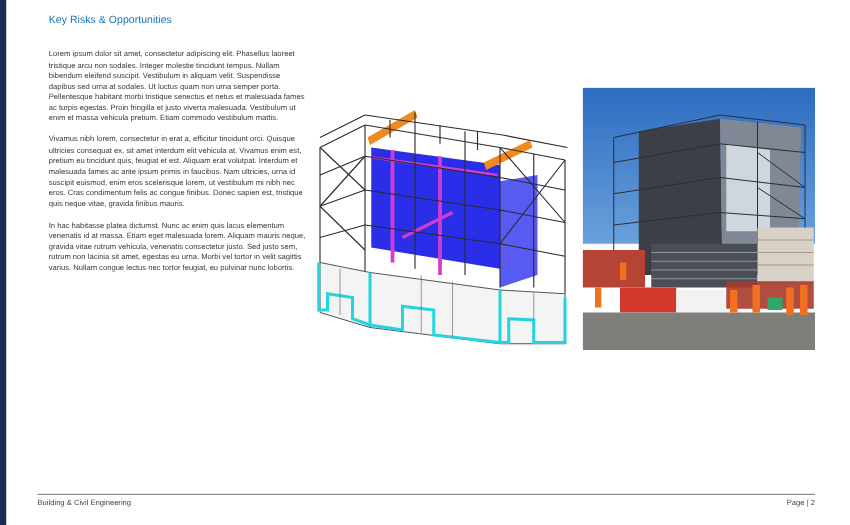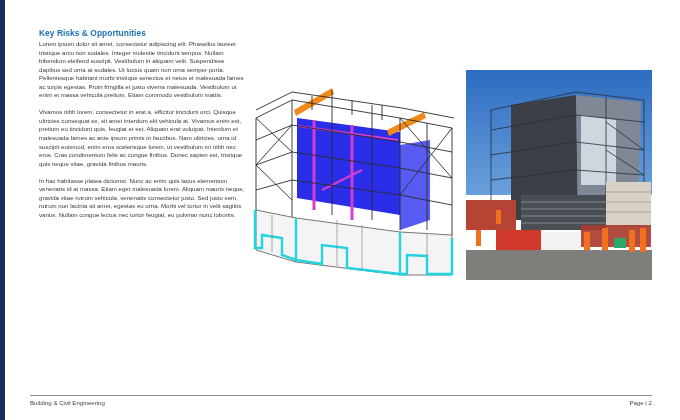--- a/index.html
+++ b/index.html
@@ -6,22 +6,22 @@
   body {
     width: 680px; height: 420px; overflow: hidden; position: relative;
     background: #ffffff;
     font-family: "Liberation Sans", "DejaVu Sans", sans-serif;
   }
   .left-bar {
     position: absolute; left: 0; top: 0; width: 5px; height: 420px;
     background: #1c2b5a;
   }
   .heading {
-    position: absolute; left: 39px; top: 28px;
-    font-size: 8.4px; font-weight: bold; color: #1a73b8;
+    position: absolute; left: 39px; top: 10px;
+    font-size: 8.4px; font-weight: normal; color: #1a73b8;
     letter-spacing: 0.05px;
   }
   .body-text {
     position: absolute; left: 39px; top: 40px; width: 208px;
     font-size: 6.1px; line-height: 8.55px; color: #3a3a3a;
   }
   .body-text p { margin: 0 0 8.5px 0; }
   .fig-drawing {
     position: absolute; left: 252px; top: 70px; width: 206px; height: 210px;
   }

